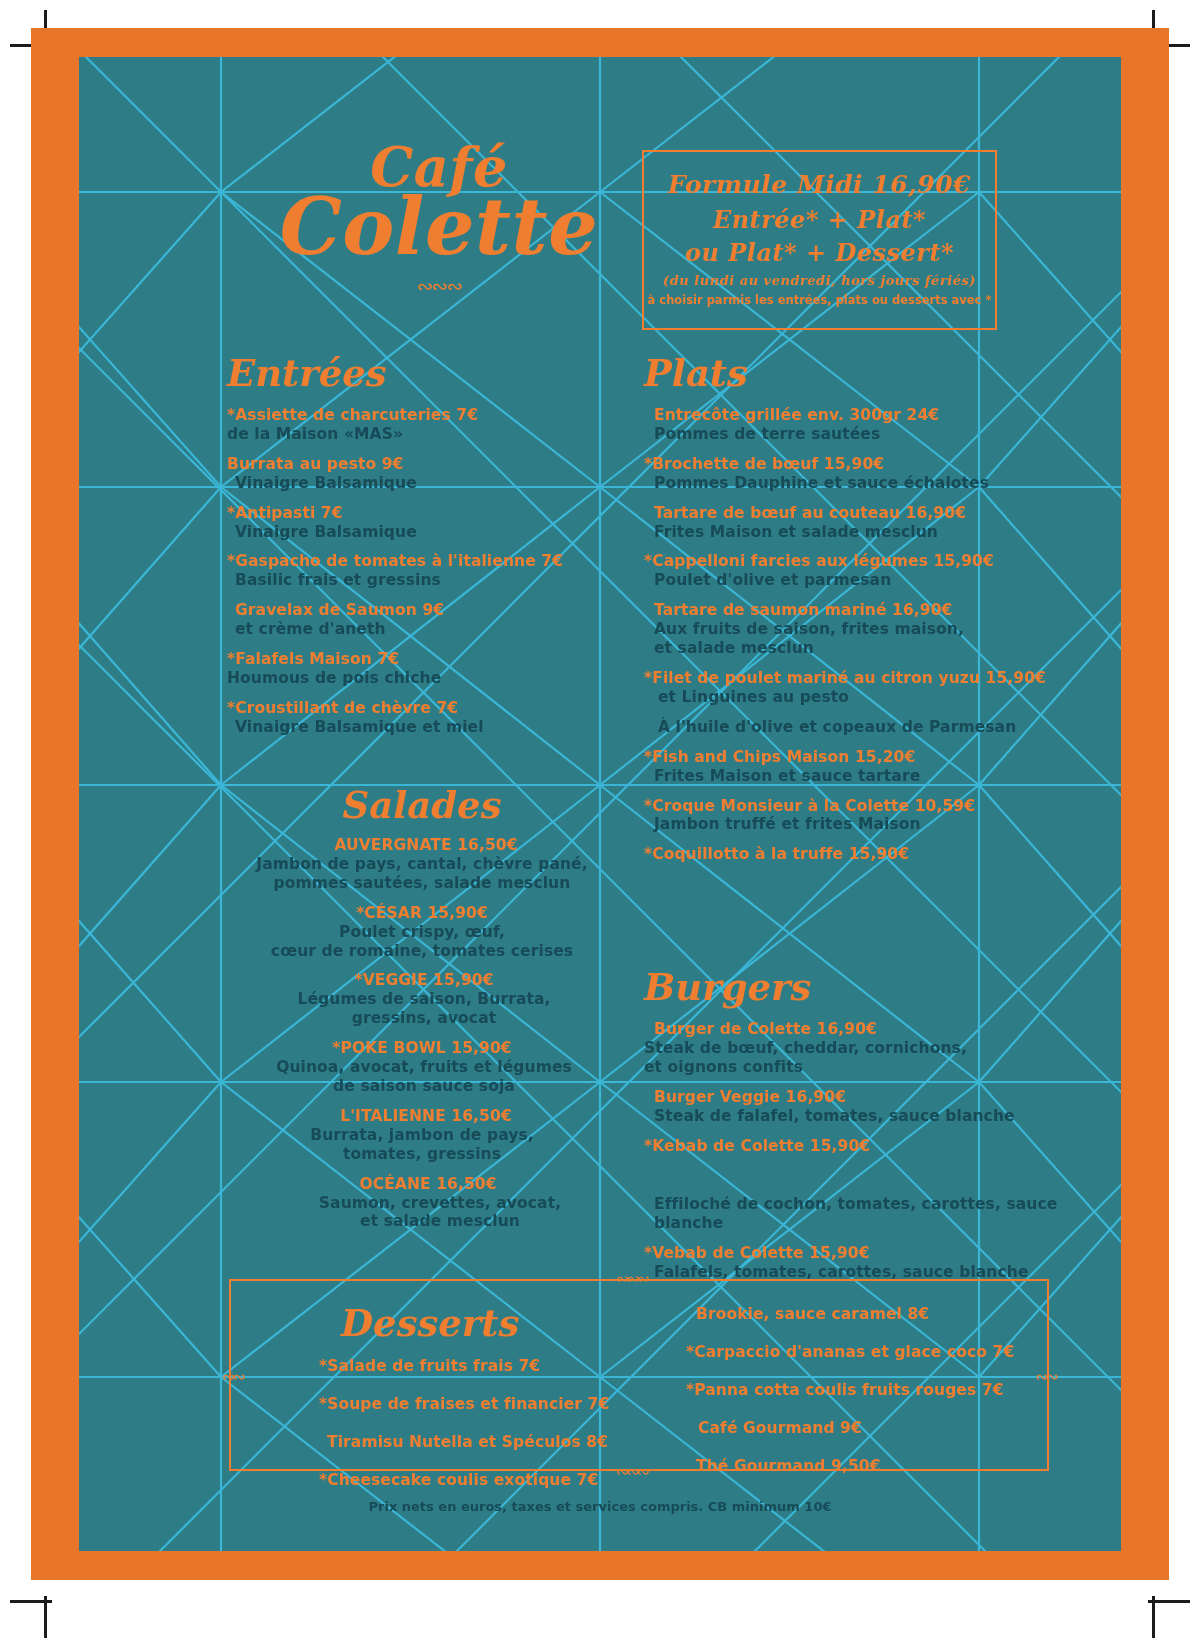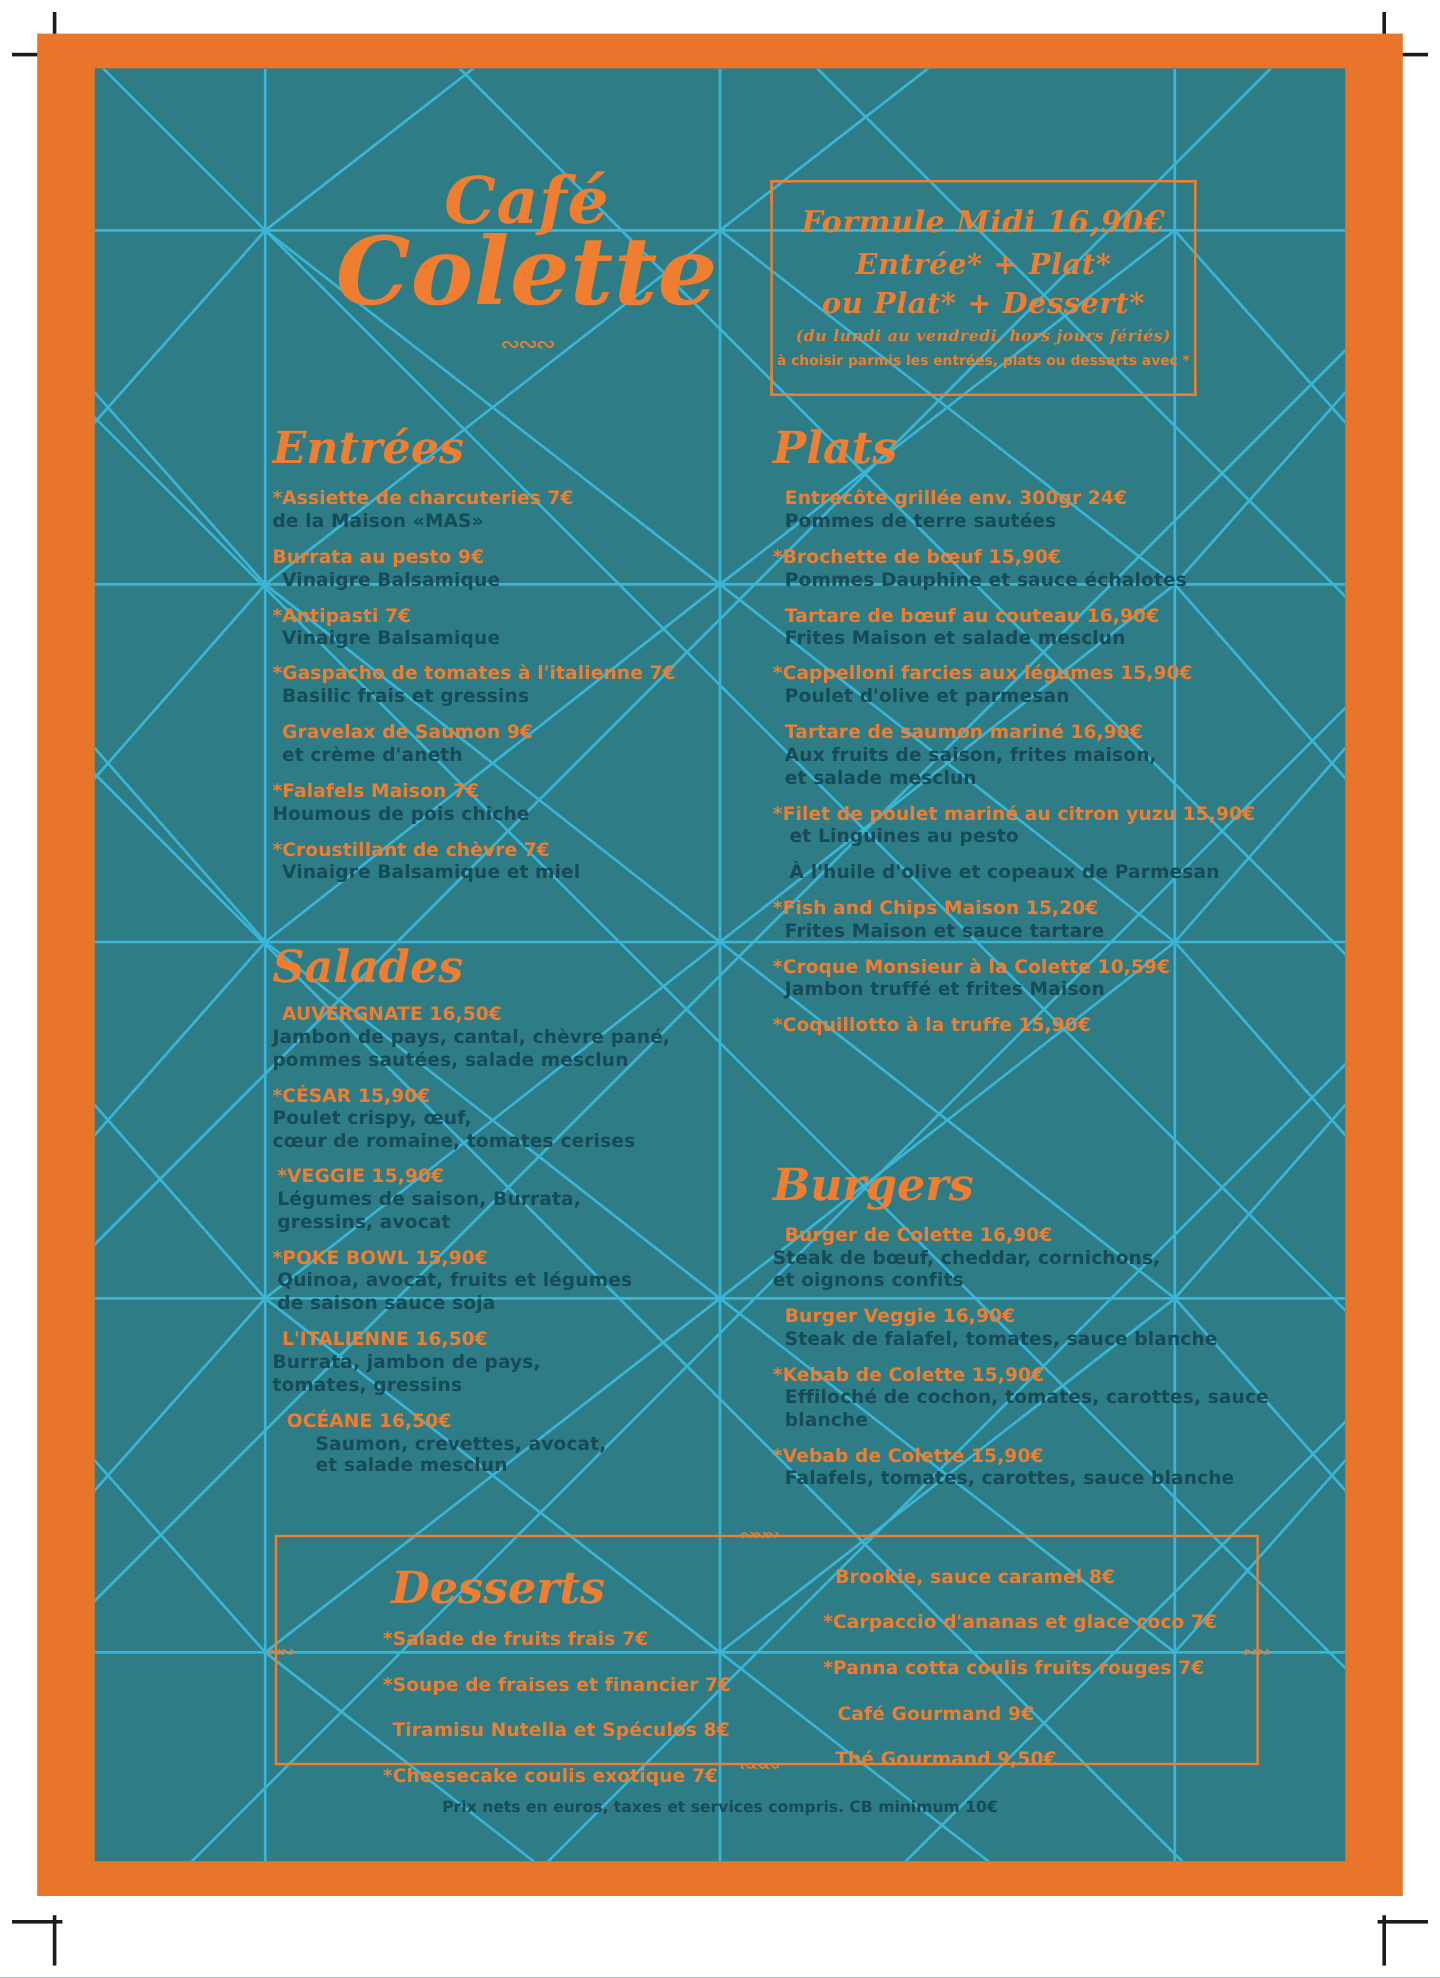--- a/index.html
+++ b/index.html
@@ -214,21 +214,21 @@
       <div class="item">
         <div class="dish">*Falafels Maison 7€</div>
         <div class="desc">Houmous de pois chiche</div>
       </div>
       <div class="item">
         <div class="dish">*Croustillant de chèvre 7€</div>
         <div class="desc" style="padding-left:8px;">Vinaigre Balsamique et miel</div>
       </div>
     </div>
 
-    <div class="col" style="left:148px;top:730px;width:390px;">
+    <div class="col" style="left:148px;top:730px;width:390px;text-align:center;">
       <div class="sec-title">Salades</div>
       <div style="height:12px;"></div>
       <div class="item">
         <div class="dish" style="padding-left:8px;">AUVERGNATE 16,50€</div>
         <div class="desc" style="white-space:pre-line;">Jambon de pays, cantal, chèvre pané,
 pommes sautées, salade mesclun</div>
       </div>
       <div class="item">
         <div class="dish">*CÉSAR 15,90€</div>
         <div class="desc" style="white-space:pre-line;">Poulet crispy, œuf,
@@ -307,35 +307,35 @@
         <div class="dish" style="padding-left:10px;">Burger de Colette 16,90€</div>
         <div class="desc" style="white-space:pre-line;">Steak de bœuf, cheddar, cornichons,
 et oignons confits</div>
       </div>
       <div class="item">
         <div class="dish" style="padding-left:10px;">Burger Veggie 16,90€</div>
         <div class="desc" style="padding-left:10px;">Steak de falafel, tomates, sauce blanche</div>
       </div>
       <div class="item">
         <div class="dish">*Kebab de Colette 15,90€</div>
-        <div class="desc" style="padding-left:10px;">Effiloché de cochon, tomates, carottes, sauce blanche</div>
+        <div class="desc" style="padding-left:10px;margin-top:40px;">Effiloché de cochon, tomates, carottes, sauce blanche</div>
       </div>
       <div class="item">
         <div class="dish">*Vebab de Colette 15,90€</div>
         <div class="desc" style="padding-left:10px;">Falafels, tomates, carottes, sauce blanche</div>
       </div>
     </div>
 
     <div class="desserts-box">
       <div class="dz" style="left:385px;top:-12px;">∾∾∾</div>
       <div class="dz" style="left:385px;bottom:-12px;">∾∾∾</div>
       <div class="dz" style="left:-9px;top:86px;">∾∾</div>
       <div class="dz" style="right:-9px;top:86px;">∾∾</div>
 
-      <div class="sec-title" style="position:absolute;left:95px;top:24px;">Desserts</div>
+      <div class="sec-title" style="position:absolute;left:110px;top:24px;">Desserts</div>
 
       <div style="position:absolute;left:88px;top:76px;width:330px;">
         <div class="dish" style="margin-bottom:19px;">*Salade de fruits frais 7€</div>
         <div class="dish" style="margin-bottom:19px;">*Soupe de fraises et financier 7€</div>
         <div class="dish" style="margin-bottom:19px;padding-left:8px;">Tiramisu Nutella et Spéculos 8€</div>
         <div class="dish">*Cheesecake coulis exotique 7€</div>
       </div>
 
       <div style="position:absolute;left:455px;top:24px;width:360px;">
         <div class="dish" style="margin-bottom:19px;padding-left:10px;">Brookie, sauce caramel 8€</div>

